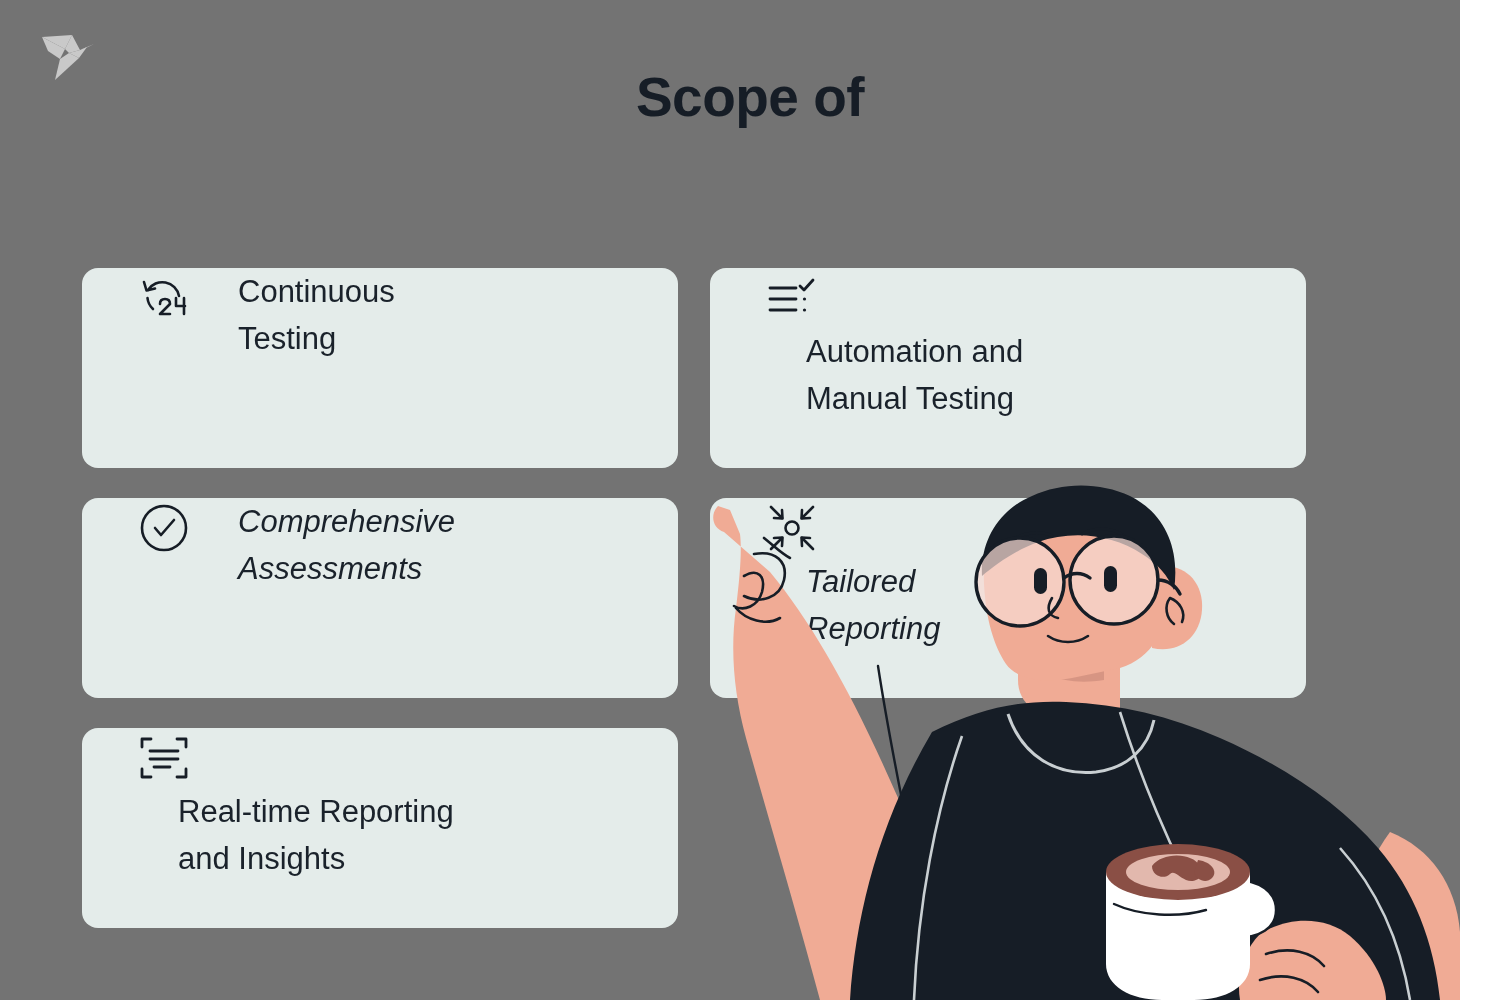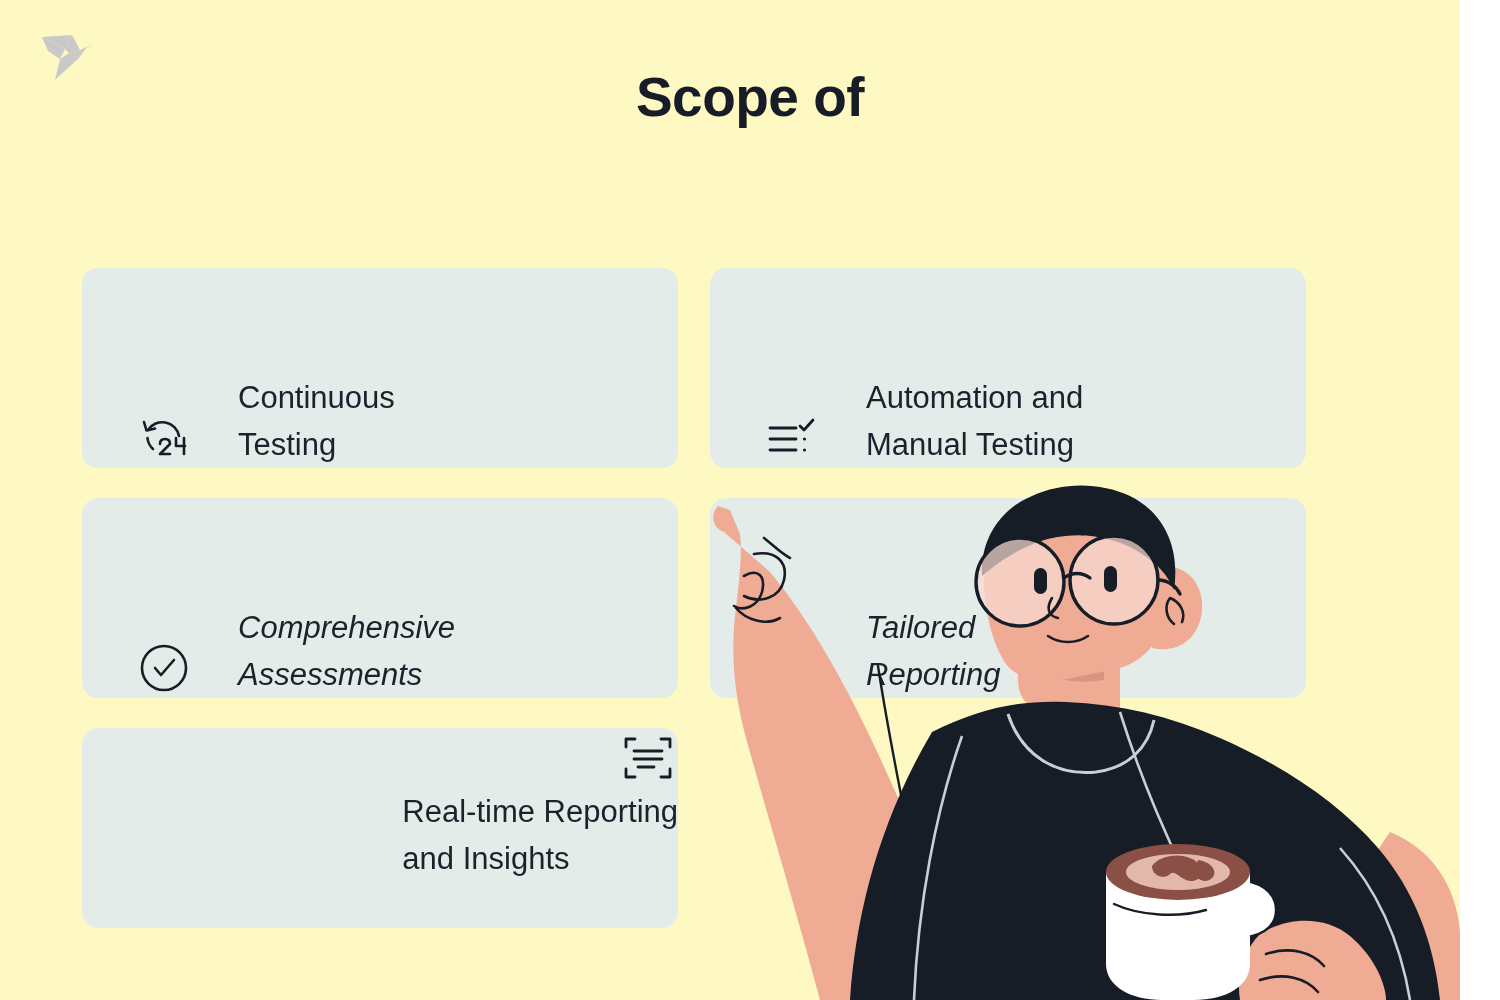--- a/index.html
+++ b/index.html
@@ -2,21 +2,21 @@
 <html><head>
 <meta charset="utf-8">
 <style>
   * { margin:0; padding:0; box-sizing:border-box; }
   html, body {
     width:1500px; height:1000px;
     background:#ffffff;
     font-family:"Liberation Sans", sans-serif;
     overflow:hidden;
   }
-  .page { position:relative; width:1460px; height:1000px; background:#fef9c3; }
+  .page { position:relative; width:1460px; height:1000px; background:#737373; }
 
   
   .logo { position:absolute; left:38px; top:25px; width:72px; height:62px; }
 
   
   .title-block {
     position:absolute; left:0; top:60px; width:1500px;
     text-align:center;
     color:#161d26;
     font-weight:800;
@@ -26,26 +26,26 @@
   }
   .title-line { display:block; white-space:nowrap; }
 
   
   .cards { position:absolute; left:82px; top:268px; width:1228px; height:662px; }
   .card {
     position:absolute;
     background:#e4ecea;
     border-radius:16px;
     display:flex;
-    align-items:flex-end;
+    align-items:flex-start;
     padding-left:52px;
   }
   .card-w { width:596px; height:200px; }
   .col-l { left:0; }
-  .col-r { left:628px; }
+  .col-r { left:628px;flex-direction:column; }
   .row-1 { top:0; }
   .row-2 { top:230px;font-style:italic; }
   .row-3 { top:460px;flex-direction:column; }
 
   .card-icon {
     width:60px; height:60px;
     flex:0 0 60px;
     display:flex; align-items:center; justify-content:center;
     color:#161d26;
   }

